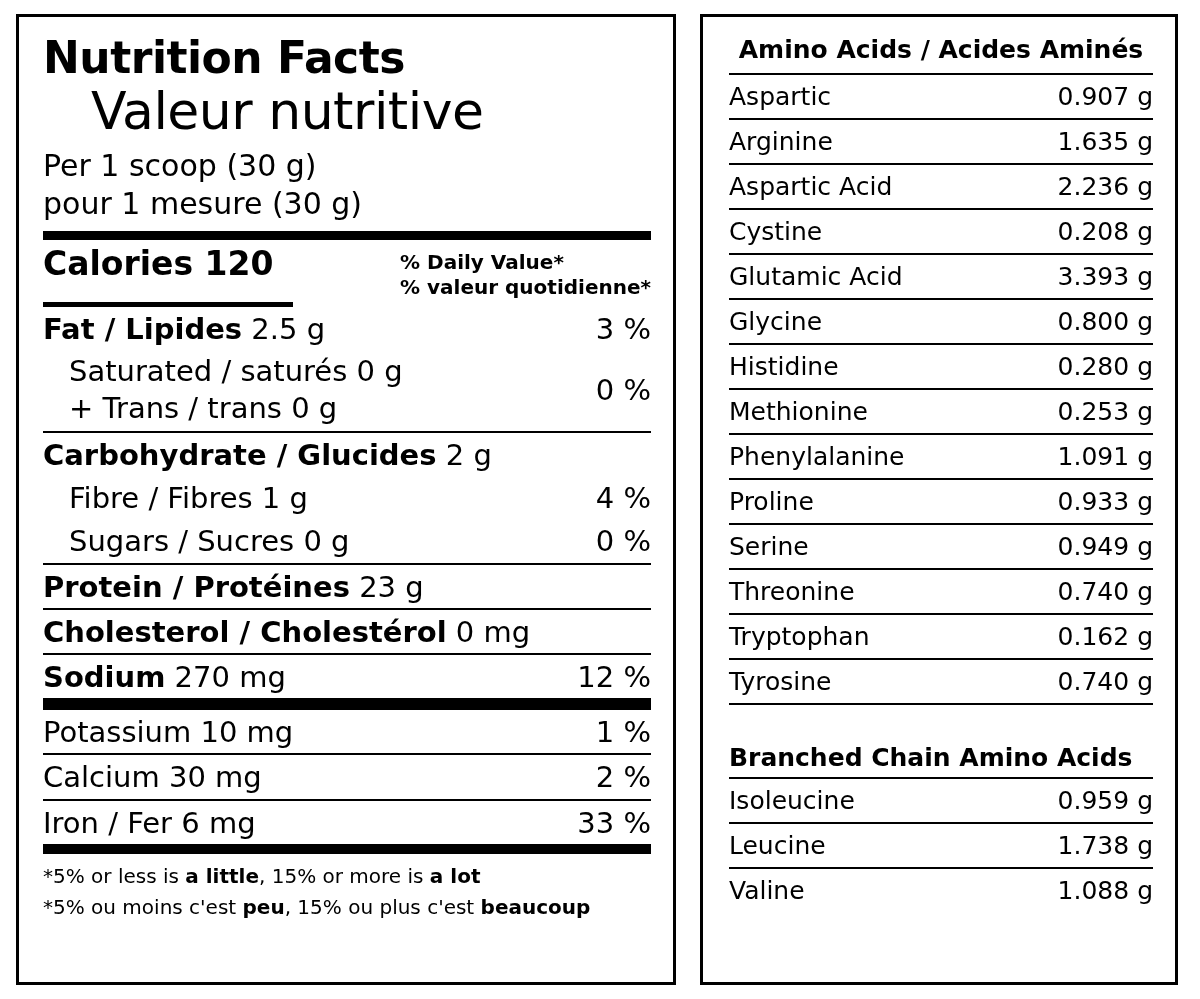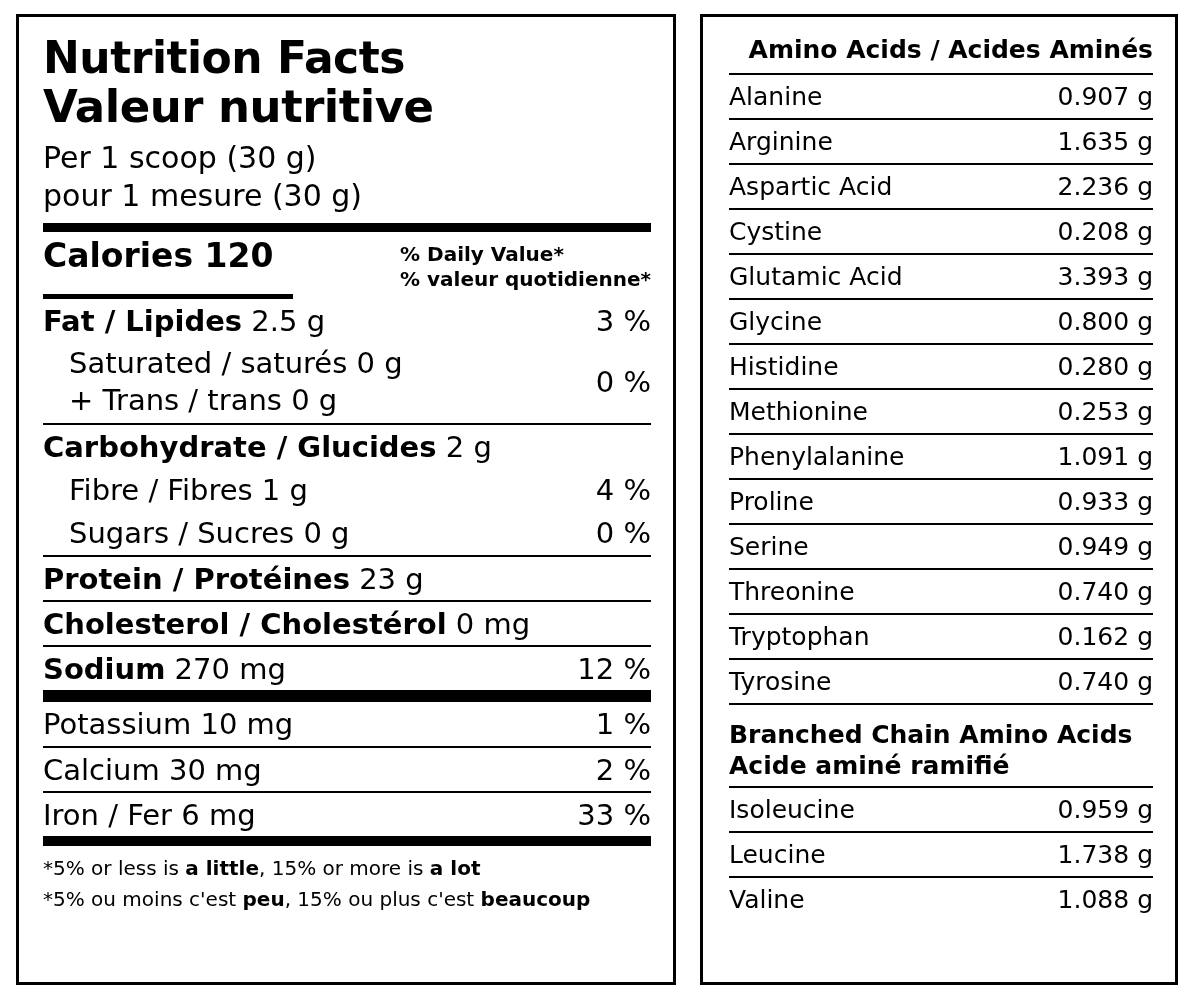--- a/index.html
+++ b/index.html
@@ -32,24 +32,25 @@
     padding: 16px 22px 14px 24px;
     background: #fff;
   }
   .nf-title1 {
     font-size: 44px;
     font-weight: 700;
     line-height: 1.12;
     letter-spacing: -0.5px;
   }
   .nf-title2 {
-    font-size: 45px;
-    font-weight: 700;
+    font-size: 52px;
+    font-weight: 400;
     line-height: 1.12;
     letter-spacing: -0.5px;
+    margin-left: 48px;
   }
   .nf-serving {
     font-size: 30px;
     font-weight: 400;
     line-height: 1.28;
     margin-top: 6px;
   }
 
   .rule-thick { border-bottom: 9px solid #000; margin: 8px 0 0 0; }
   .rule-med   { border-bottom: 5px solid #000; }
@@ -112,21 +113,21 @@
   .aa-panel {
     box-sizing: border-box;
     width: 478px;
     border: 3px solid #000;
     padding: 18px 22px 16px 26px;
     background: #fff;
   }
   .aa-head {
     font-size: 25px;
     font-weight: 700;
-    text-align: right;
+    text-align: center;
     padding-bottom: 8px;
     line-height: 1.2;
   }
   .aa-row {
     display: flex;
     justify-content: space-between;
     align-items: baseline;
     font-size: 25px;
     line-height: 1.2;
     padding: 7px 0 6px 0;
@@ -135,21 +136,21 @@
   .aa-row .name { }
   .aa-row .amt { text-align: right; }
 
   .bcaa-head {
     font-size: 25px;
     font-weight: 700;
     line-height: 1.25;
     padding: 14px 0 4px 0;
     border-top: 2px solid #000;
   }
-  .bcaa-head .l2 { display: block; }
+  .bcaa-head .l2 { display: block; margin-top: 23px; }
 </style>
 </head>
 <body>
 
 <div class="page">
 
   <div class="nf-panel">
 
     <div class="nf-title1">Nutrition Facts</div>
     <div class="nf-title2">Valeur nutritive</div>
@@ -250,21 +251,21 @@
       <span>*5% ou moins c'est </span><span class="b">peu</span><span>, 15% ou plus c'est </span><span class="b">beaucoup</span>
     </div>
 
   </div>
 
   <div class="aa-panel">
 
     <div class="aa-head">Amino Acids / Acides Aminés</div>
 
     <div class="aa-row">
-      <span class="name">Alanine</span>
+      <span class="name">Aspartic</span>
       <span class="amt">0.907 g</span>
     </div>
     <div class="aa-row">
       <span class="name">Arginine</span>
       <span class="amt">1.635 g</span>
     </div>
     <div class="aa-row">
       <span class="name">Aspartic Acid</span>
       <span class="amt">2.236 g</span>
     </div>
@@ -308,21 +309,20 @@
       <span class="name">Tryptophan</span>
       <span class="amt">0.162 g</span>
     </div>
     <div class="aa-row">
       <span class="name">Tyrosine</span>
       <span class="amt">0.740 g</span>
     </div>
 
     <div class="bcaa-head">
       <span class="l2">Branched Chain Amino Acids</span>
-      <span class="l2">Acide aminé ramifié</span>
     </div>
 
     <div class="aa-row">
       <span class="name">Isoleucine</span>
       <span class="amt">0.959 g</span>
     </div>
     <div class="aa-row">
       <span class="name">Leucine</span>
       <span class="amt">1.738 g</span>
     </div>

